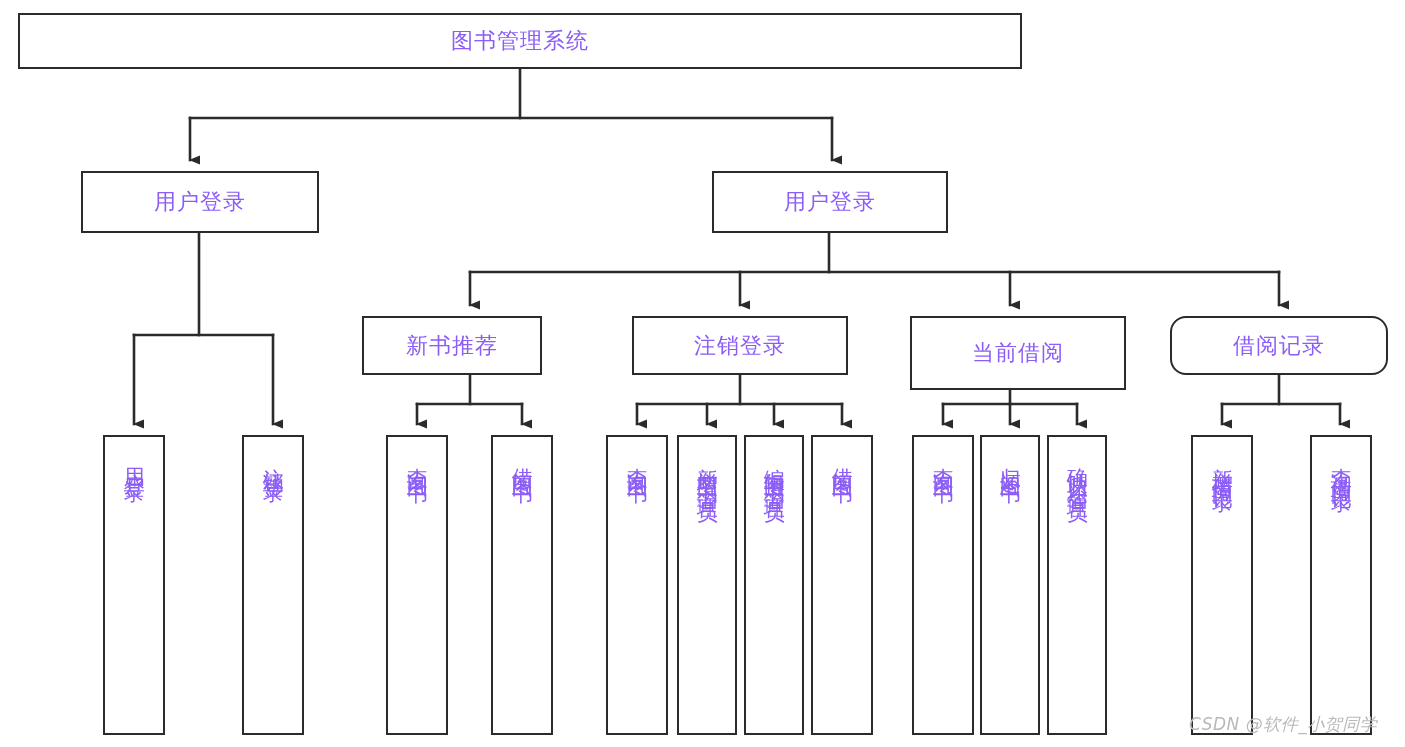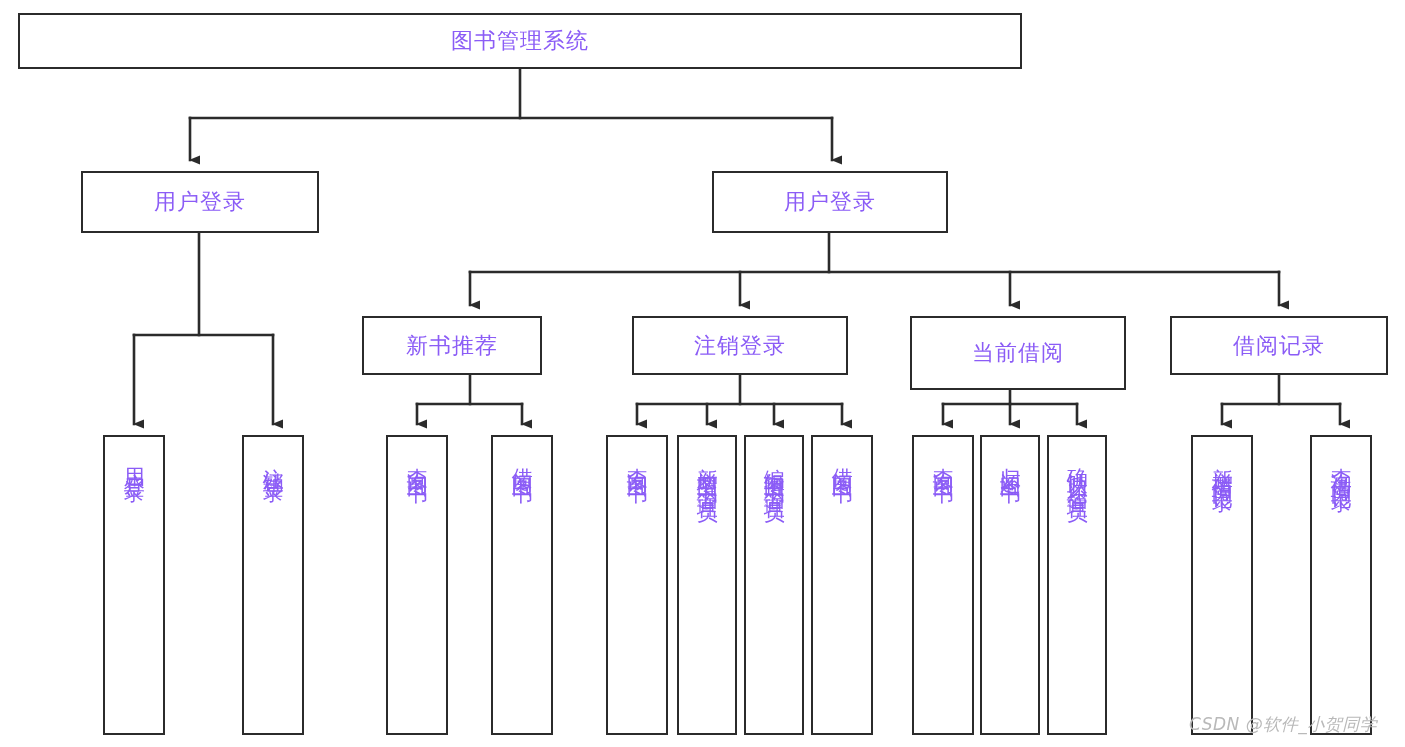--- a/index.html
+++ b/index.html
@@ -126,21 +126,21 @@
   </div>
 
   <div class="node h" style="left:632px;top:316px;width:216px;height:59px;">
     <span class="lbl">注销登录</span>
   </div>
 
   <div class="node h" style="left:910px;top:316px;width:216px;height:74px;">
     <span class="lbl">当前借阅</span>
   </div>
 
-  <div class="node h" style="left:1170px;top:316px;width:218px;height:59px;">
+  <div class="node h" style="left:1170px;top:316px;width:218px;height:59px;border-radius:16px;">
     <span class="lbl">借阅记录</span>
   </div>
 
   <div class="node v" style="left:103px;top:435px;width:62px;height:300px;">
     <span class="lbl">用户登录</span>
   </div>
 
   <div class="node v" style="left:242px;top:435px;width:62px;height:300px;">
     <span class="lbl">注销登录</span>
   </div>

